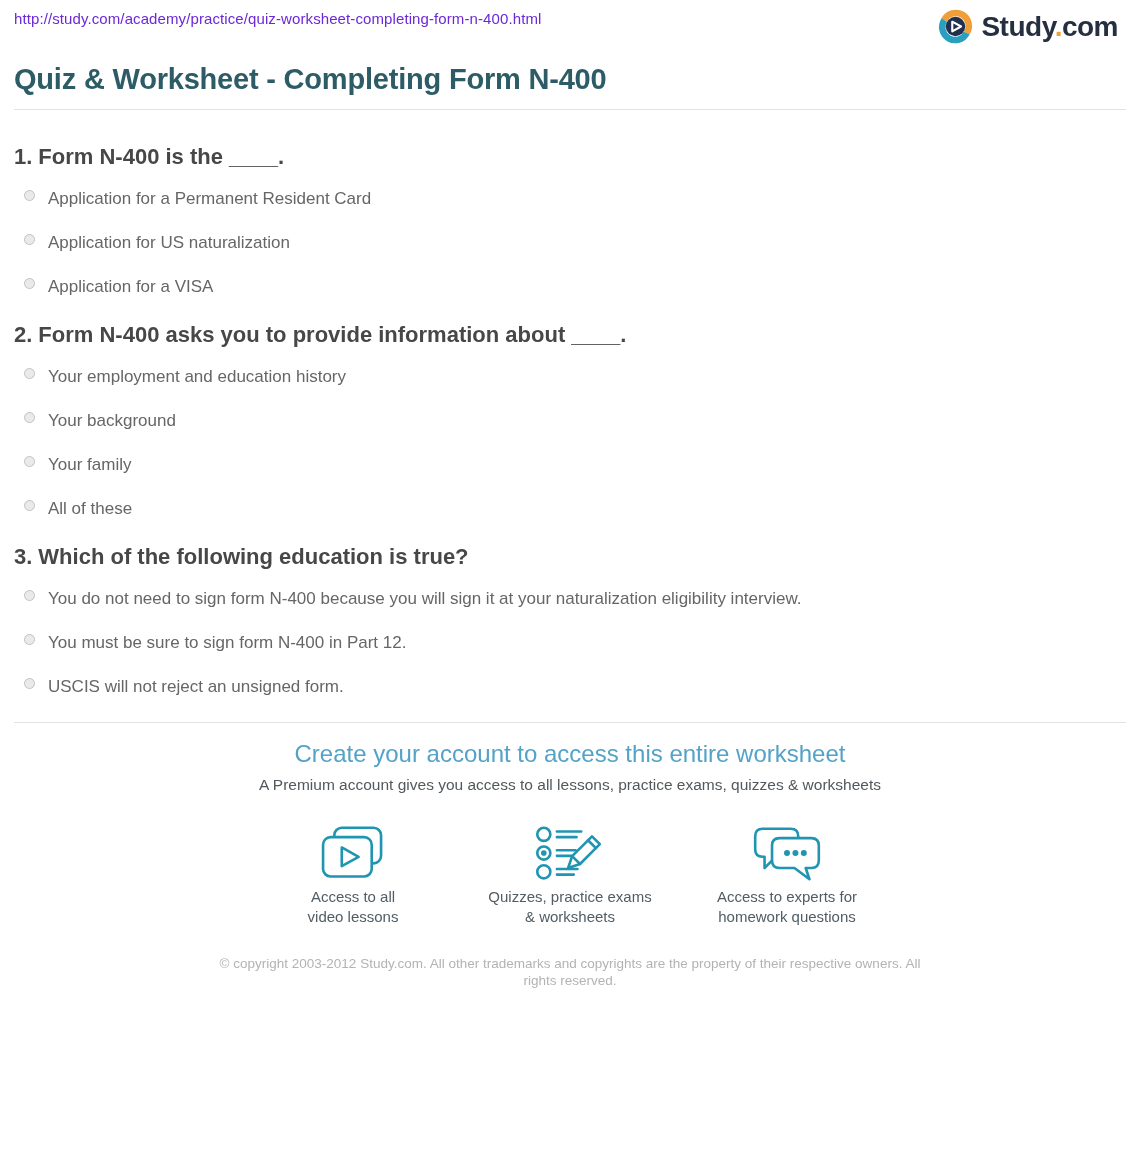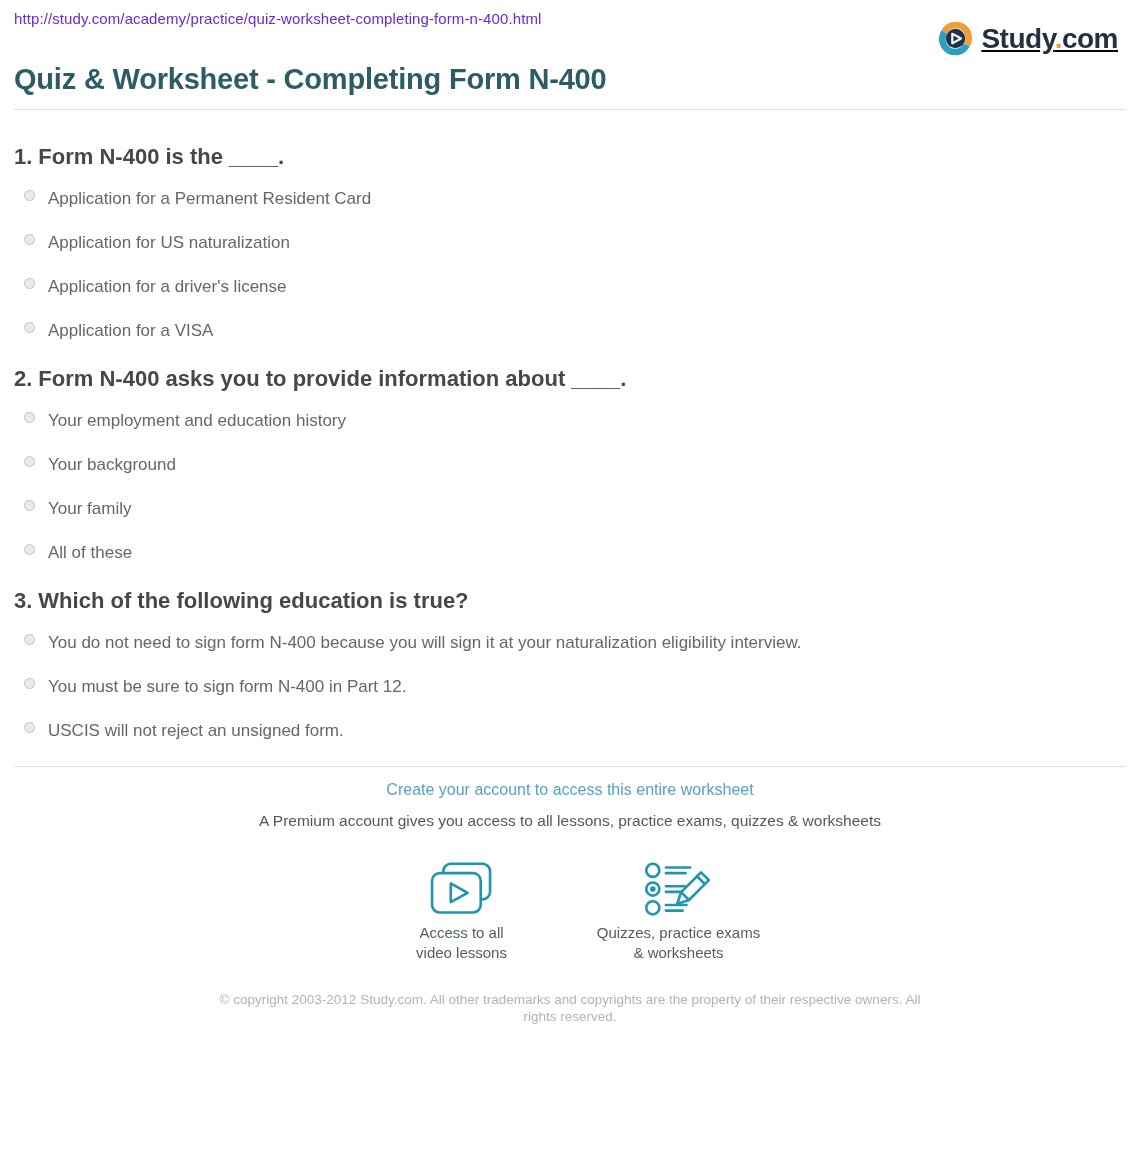--- a/index.html
+++ b/index.html
@@ -15,25 +15,24 @@
 
   
   .header { position: relative; padding: 10px 14px 0 14px; }
   .url-text {
     font-size: 15px;
     color: #6d28d9;
     letter-spacing: 0.1px;
   }
   .logo {
     position: absolute;
-    top: 20px;
+    top: 8px;
     right: 22px;
     display: flex;
     align-items: center;
-    text-decoration: underline;
   }
   .logo-icon { width: 37px; height: 37px; margin-right: 7px; }
   .logo-text {
     font-size: 28px;
     font-weight: 700;
     color: #252f3f;
     letter-spacing: -0.5px;
   }
   .logo-dot { color: #f09e38; }
 
@@ -83,22 +82,22 @@
   }
 
   
   .cta-divider {
     border: none;
     border-top: 1px solid #e2e2e2;
     margin: 12px 14px 0 14px;
   }
   .cta { text-align: center; }
   .cta-heading {
-    margin: 8px 0 0 0;
-    font-size: 16px;
+    margin: 16px 0 0 0;
+    font-size: 24px;
     font-weight: 400;
     color: #54a3c7;
     line-height: 30px;
   }
   .cta-subheading {
     margin: 6px 0 0 0;
     font-size: 15.5px;
     color: #52585c;
     line-height: 20px;
   }
@@ -156,24 +155,20 @@
   <div class="question">
     <div class="q-heading"><span class="q-number">1.</span><span>Form N-400 is the ____.</span></div>
     <div class="options">
       <div class="option">
           <span class="radio"></span>
           <span class="option-label">Application for a Permanent Resident Card</span>
         </div>
       <div class="option">
           <span class="radio"></span>
           <span class="option-label">Application for US naturalization</span>
-        </div>
-      <div class="option">
-          <span class="radio"></span>
-          <span class="option-label">Application for a driver's license</span>
         </div>
       <div class="option">
           <span class="radio"></span>
           <span class="option-label">Application for a VISA</span>
         </div>
     </div>
   </div>
 
   <div class="question">
     <div class="q-heading"><span class="q-number">2.</span><span>Form N-400 asks you to provide information about ____.</span></div>
@@ -248,17 +243,30 @@
         <path class="icon-fill-white" d="M36 46 L48.7 41.7 L69.9 20.5 L61.5 12.1 L40.3 33.3 Z"></path>
         <path class="icon-stroke" d="M48.7 41.7 L40.3 33.3"></path>
         <path class="icon-stroke" d="M65.7 24.7 L57.3 16.3"></path>
       </svg>
       <div class="feature-label">
         <div>Quizzes, practice exams</div>
         <div>&amp; worksheets</div>
       </div>
     </div>
 
+    <div class="feature">
+      <svg class="feature-icon" viewBox="0 0 76 62">
+        <path class="icon-fill-white" d="M12 4 H42 Q50 4 50 12 V26 Q50 34 42 34 H26 L14 46 V34 H12 Q4 34 4 26 V12 Q4 4 12 4 Z"></path>
+        <path class="icon-fill-white" d="M30 14 H64 Q72 14 72 22 V38 Q72 46 64 46 H58 L62 58 L46 46 H30 Q22 46 22 38 V22 Q22 14 30 14 Z"></path>
+        <circle class="icon-dot" cx="38" cy="30" r="3.2"></circle>
+        <circle class="icon-dot" cx="47" cy="30" r="3.2"></circle>
+        <circle class="icon-dot" cx="56" cy="30" r="3.2"></circle>
+      </svg>
+      <div class="feature-label">
+        <div>Access to experts for</div>
+        <div>homework questions</div>
+      </div>
+    </div>
 
   </div>
 </div>
 
 <div class="copyright">© copyright 2003-2012 Study.com. All other trademarks and copyrights are the property of their respective owners. All rights reserved.</div>
 
 </body></html>

